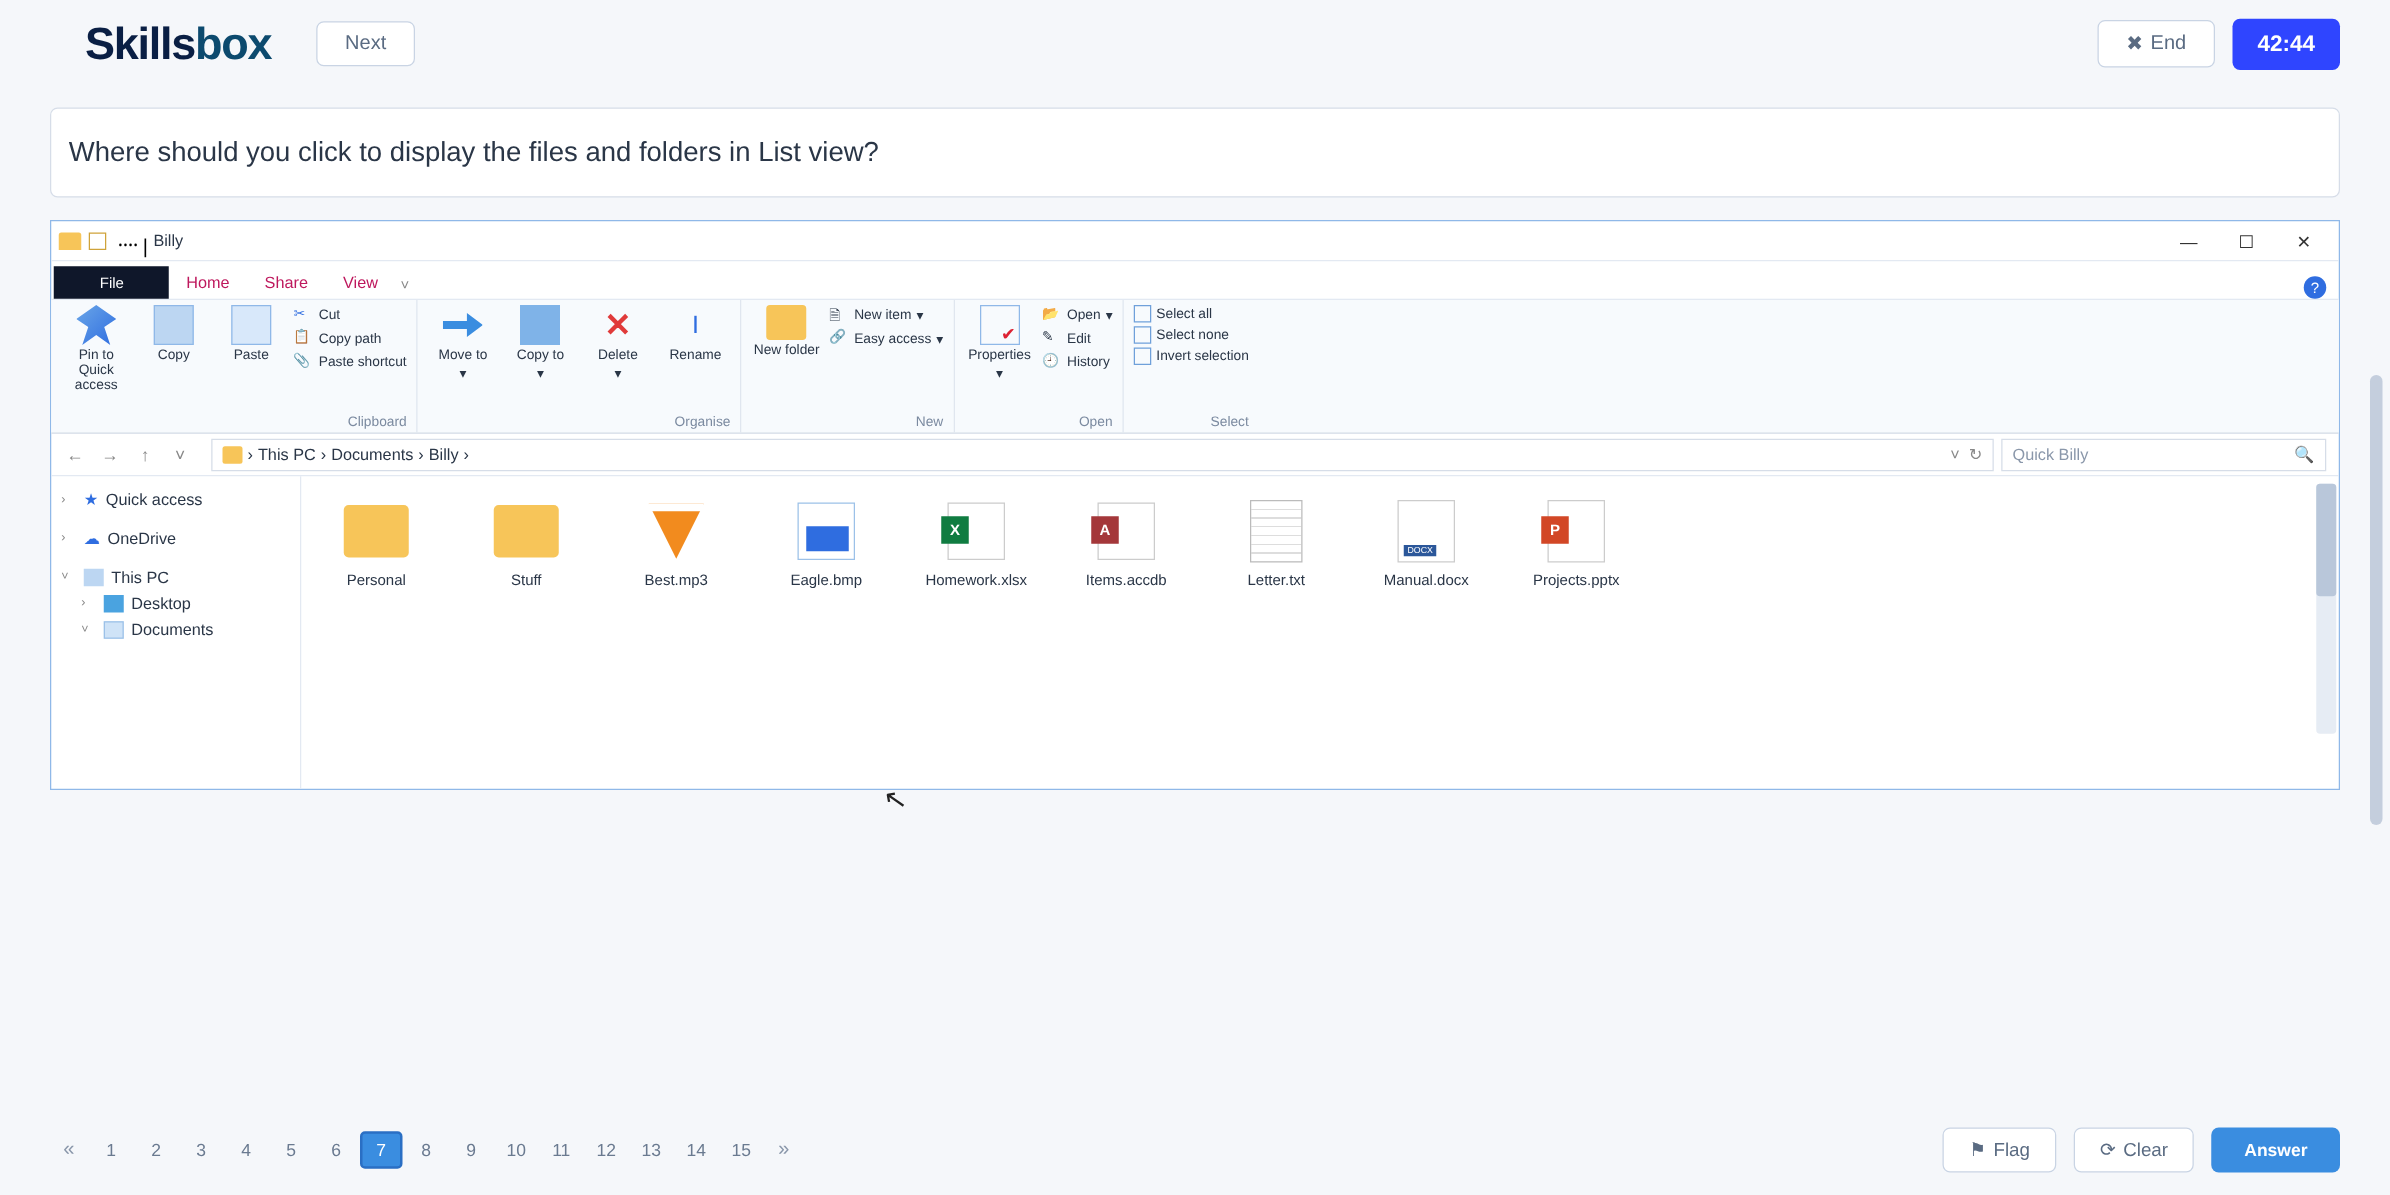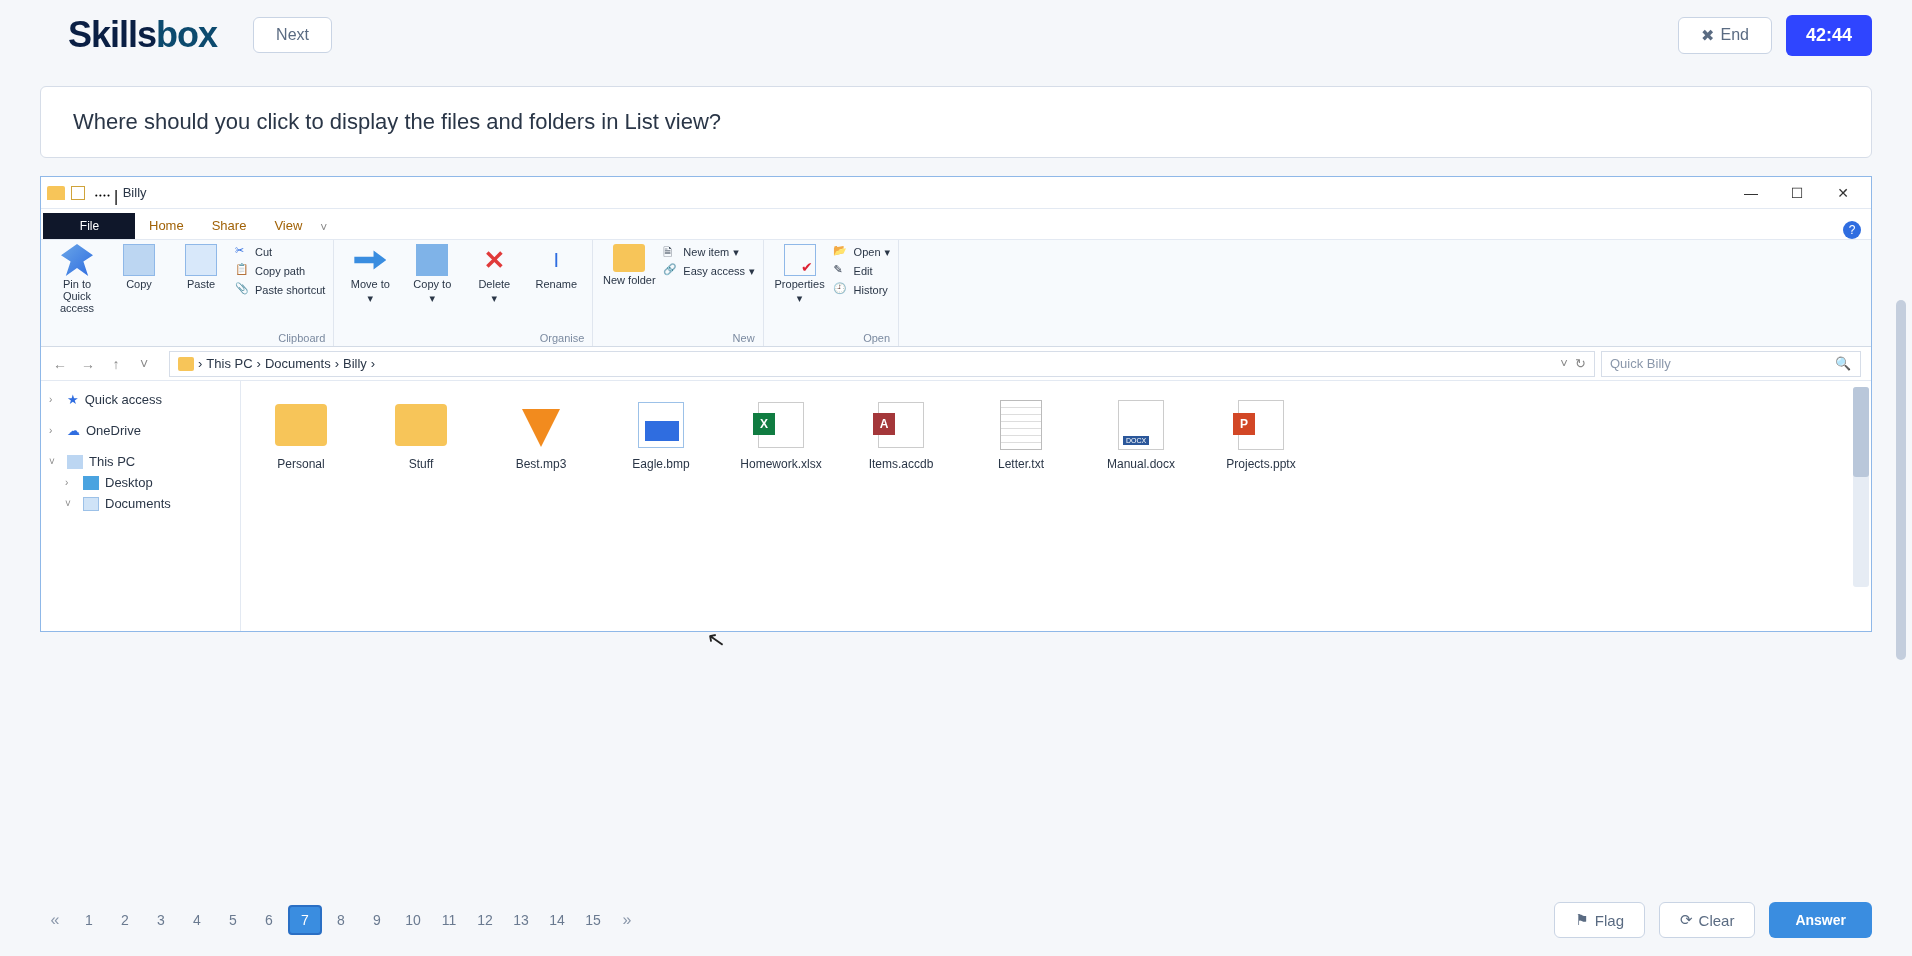--- a/index.html
+++ b/index.html
@@ -9,35 +9,35 @@
   .topbar { display: flex; align-items: center; justify-content: space-between; padding: 14px 40px 10px 40px; }
   .brand { font-size: 36px; font-weight: 800; letter-spacing: -1px; }
   .brand .b1 { color: #0a1f44; margin-left: 28px; }
   .brand .b2 { color: #0c4a6e; }
   .next-btn { margin-left: 36px; border: 1px solid #c9d4e4; background: #fff; color: #5a6b82; border-radius: 6px; padding: 8px 22px; font-size: 16px; }
   .top-right { display: flex; align-items: center; gap: 14px; }
   .end-btn { border: 1px solid #c9d4e4; background: #fff; color: #5a6b82; border-radius: 6px; padding: 8px 22px; font-size: 16px; display: flex; align-items: center; gap: 6px; }
   .timer { background: #2f45ff; color: #fff; border-radius: 6px; padding: 10px 20px; font-size: 18px; font-weight: 600; }
 
   
-  .question-wrap { margin: 20px 40px 0 40px; border: 1px solid #d6dde8; border-radius: 6px; background: #fff; padding: 22px 32px; }
+  .question-wrap { margin: 20px 40px 0 40px; border: 1px solid #d6dde8; border-radius: 6px; background: #fff; padding: 22px 14px; }
   .question-text { font-size: 22px; color: #2a3647; }
 
   
   .panel { margin: 18px 40px 0 40px; border: 1px solid #8fb8e8; background: #fff; height: 456px; position: relative; }
 
   .win-title { display: flex; align-items: center; height: 32px; padding: 0 6px; border-bottom: 1px solid #e3e9f2; }
   .win-title .folder-ic { width: 18px; height: 14px; background: #f7c559; border-radius: 2px 2px 0 0; margin-right: 6px; }
   .win-title .title-text { font-size: 13px; color: #2a3647; }
   .win-ctrls { margin-left: auto; display: flex; gap: 2px; }
   .win-ctrls span { width: 44px; height: 26px; display: flex; align-items: center; justify-content: center; font-size: 14px; color: #333; }
 
   
   .tabs { display: flex; align-items: flex-end; height: 30px; padding-left: 2px; }
-  .tab { padding: 6px 14px; font-size: 13px; color: #a16207; }
+  .tab { padding: 6px 14px; font-size: 13px; color: #be185d; }
   .tab.file { background: #0f172a; color: #fff; padding-left: 15px; }
   .help-ic { margin-left: auto; margin-right: 10px; width: 18px; height: 18px; border-radius: 50%; background: #2f6de0; color: #fff; font-size: 12px; display: flex; align-items: center; justify-content: center; }
   .chev { margin-right: 6px; color: #888; font-size: 12px; padding: 4px; }
 
   
   .ribbon { display: flex; height: 108px; border-top: 1px solid #e3e9f2; border-bottom: 1px solid #d3dbe6; background: #f7fafd; }
   .rgroup { display: flex; flex-direction: column; padding: 4px 8px 0 8px; border-right: 1px solid #e0e6ef; }
   .rgroup .row { display: flex; align-items: flex-start; gap: 6px; flex: 1; }
   .rgroup .glabel { text-align: right; font-size: 11px; color: #7b8aa0; padding: 2px 0; }
   .big { display: flex; flex-direction: column; align-items: center; width: 56px; font-size: 11px; color: #2a3647; text-align: center; gap: 2px; }
@@ -250,20 +250,39 @@
             </div>
           <div class="sm">
               <span class="sic">🕘</span>
               <span>History</span>
             </div>
         </div>
       </div>
       <div class="glabel">Open</div>
     </div>
 
+    <div class="rgroup" style="border-right:none;">
+      <div class="row">
+        <div class="smallcol">
+          <div class="sm">
+              <span class="ic-sel"></span>
+              <span>Select all</span>
+            </div>
+          <div class="sm">
+              <span class="ic-sel"></span>
+              <span>Select none</span>
+            </div>
+          <div class="sm">
+              <span class="ic-sel"></span>
+              <span>Invert selection</span>
+            </div>
+        </div>
+      </div>
+      <div class="glabel">Select</div>
+    </div>
   </div>
 
   <div class="addr">
     <div class="nav">
       <span>←</span>
       <span>→</span>
       <span>↑</span>
       <span>˅</span>
     </div>
     <div class="path">

